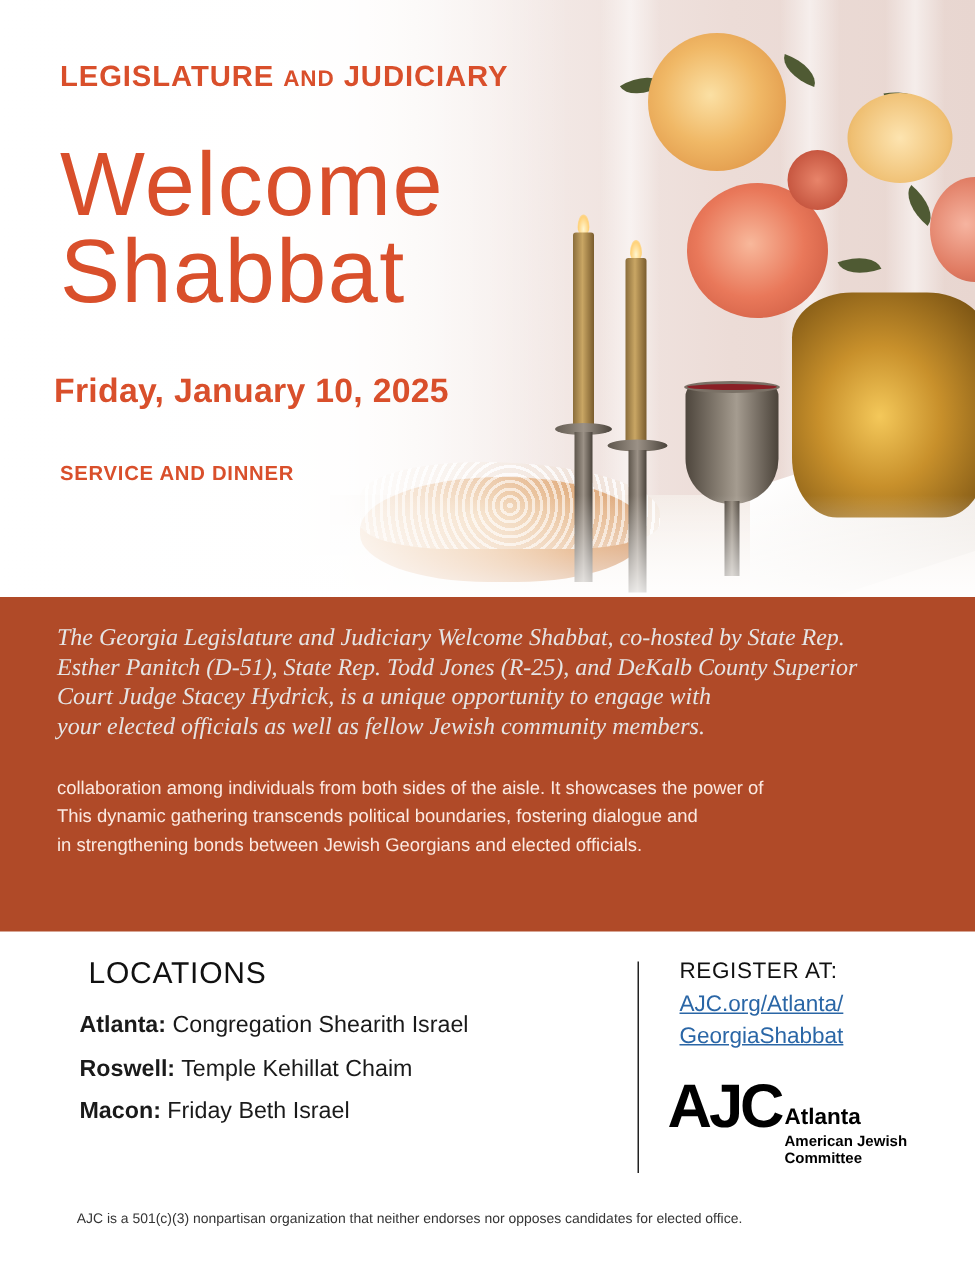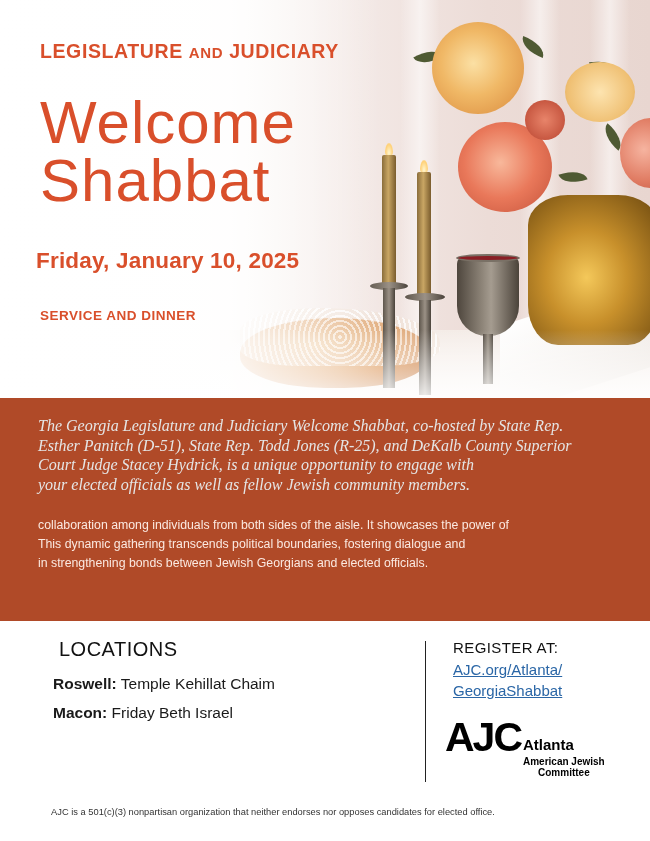--- a/index.html
+++ b/index.html
@@ -55,21 +55,21 @@
 
   .divider { position:absolute; left:425px; top:641px; width:1px; height:141px; background:#222; }
 
   .reg-label { position:absolute; left:453px; top:639px; font-size:15px; color:#111; letter-spacing:0.4px; }
   .reg-link { position:absolute; left:453px; top:659px; font-size:15px; color:#2a66a6; line-height:21px; text-decoration:underline; }
   .reg-link span { display:block; }
 
   .logo { position:absolute; left:445px; top:722px; }
   .logo-ajc { position:absolute; left:0; top:-8px; font-size:41px; font-weight:700; color:#000; letter-spacing:-2px; font-family:"Liberation Sans", sans-serif; }
   .logo-city { position:absolute; left:78px; top:14px; font-size:15px; font-weight:700; color:#000; white-space:nowrap; }
-  .logo-org { position:absolute; left:78px; top:34px; font-size:10px; font-weight:700; color:#000; line-height:11px; white-space:nowrap;text-align:center; }
+  .logo-org { position:absolute; left:78px; top:34px; font-size:10px; font-weight:700; color:#000; line-height:11px; white-space:nowrap; }
   .logo-org span { display:block; }
 
   .disclaimer { position:absolute; left:0; top:807px; width:546px; text-align:center; font-size:9.3px; color:#333; }
 </style>
 </head>
 <body>
 
 <div class="hero">
   <div class="curtain" style="left:400px;"></div>
   <div class="curtain" style="left:520px;"></div>
@@ -139,20 +139,24 @@
   <div class="body-text">
     <span>collaboration among individuals from both sides of the aisle. It showcases the power of</span>
     <span>This dynamic gathering transcends political boundaries, fostering dialogue and</span>
     <span>in strengthening bonds between Jewish Georgians and elected officials.</span>
   </div>
 </div>
 
 <div class="loc-heading">LOCATIONS</div>
 <div class="loc-list">
   <div class="loc-item">
+    <b>Atlanta:</b>
+    <span>Congregation Shearith Israel</span>
+  </div>
+  <div class="loc-item">
     <b>Roswell:</b>
     <span>Temple Kehillat Chaim</span>
   </div>
   <div class="loc-item">
     <b>Macon:</b>
     <span>Friday Beth Israel</span>
   </div>
 </div>
 
 <div class="divider"></div>

